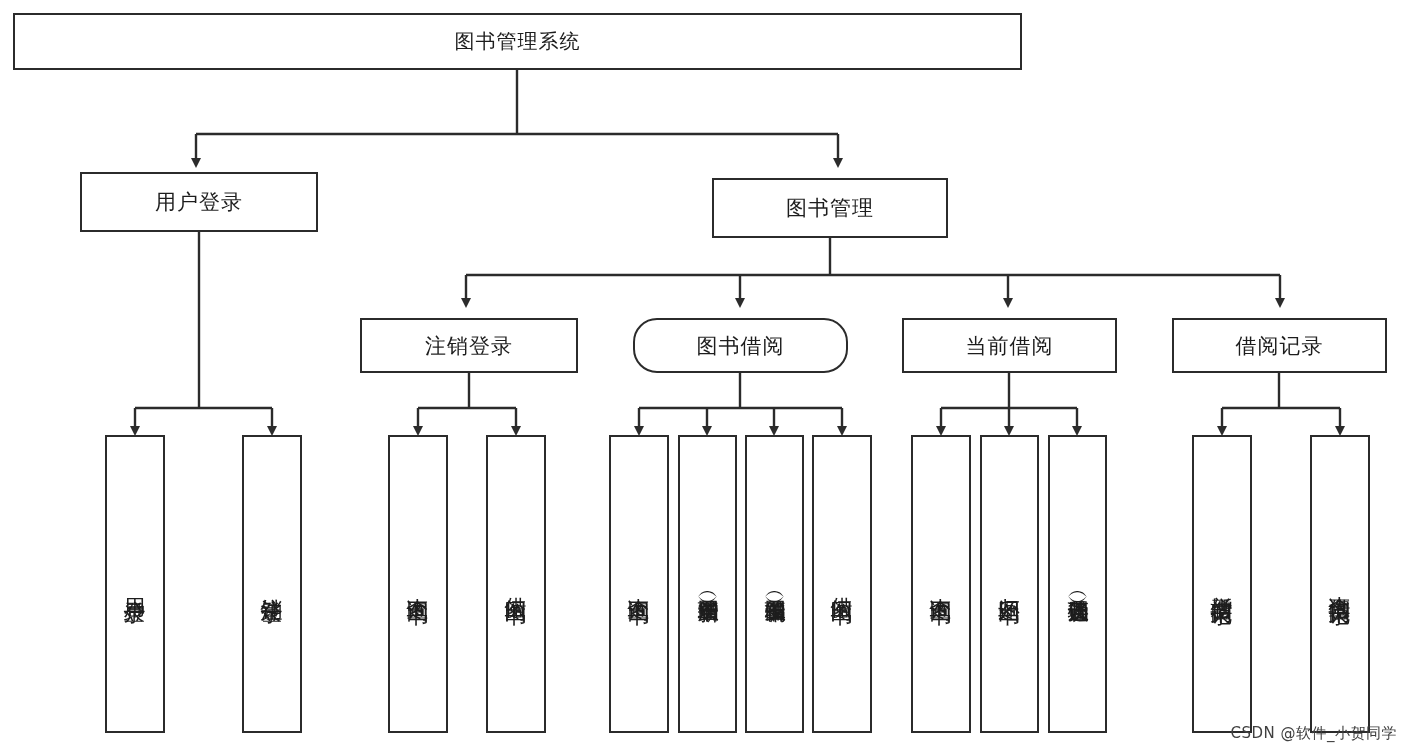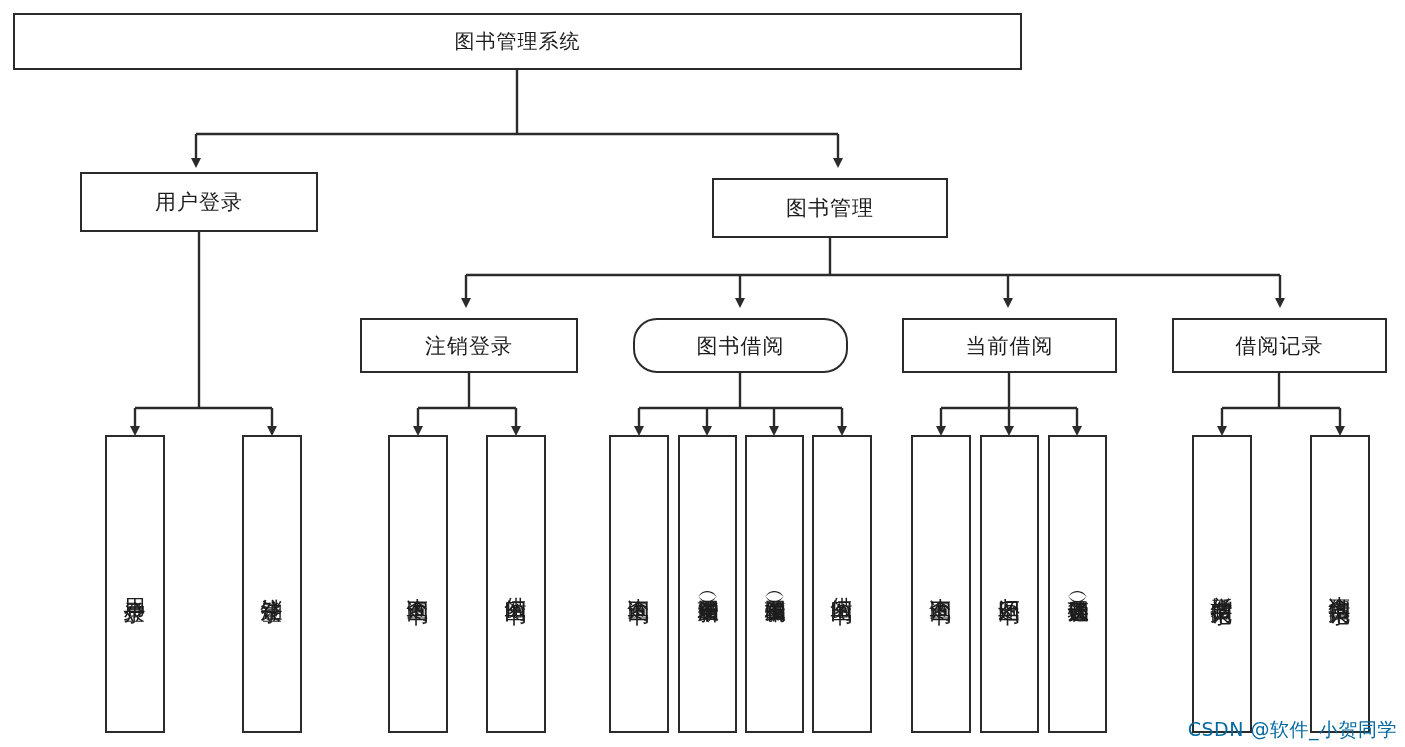--- a/index.html
+++ b/index.html
@@ -49,22 +49,22 @@
   .node.v .vtext.tight{
     line-height:1.12;
     letter-spacing:0px;
     font-size:21px;
   }
   #title-node{ font-size:20px; }
   #watermark{
     position:absolute;
     right:8px;
     bottom:4px;
-    font-size:19px;
-    color:#0369a1;
+    font-size:15px;
+    color:#404040;
     white-space:nowrap;
     letter-spacing:0.5px;
     margin-top:8px;
   }
 </style>
 </head>
 <body>
 
 <div id="canvas">
 

